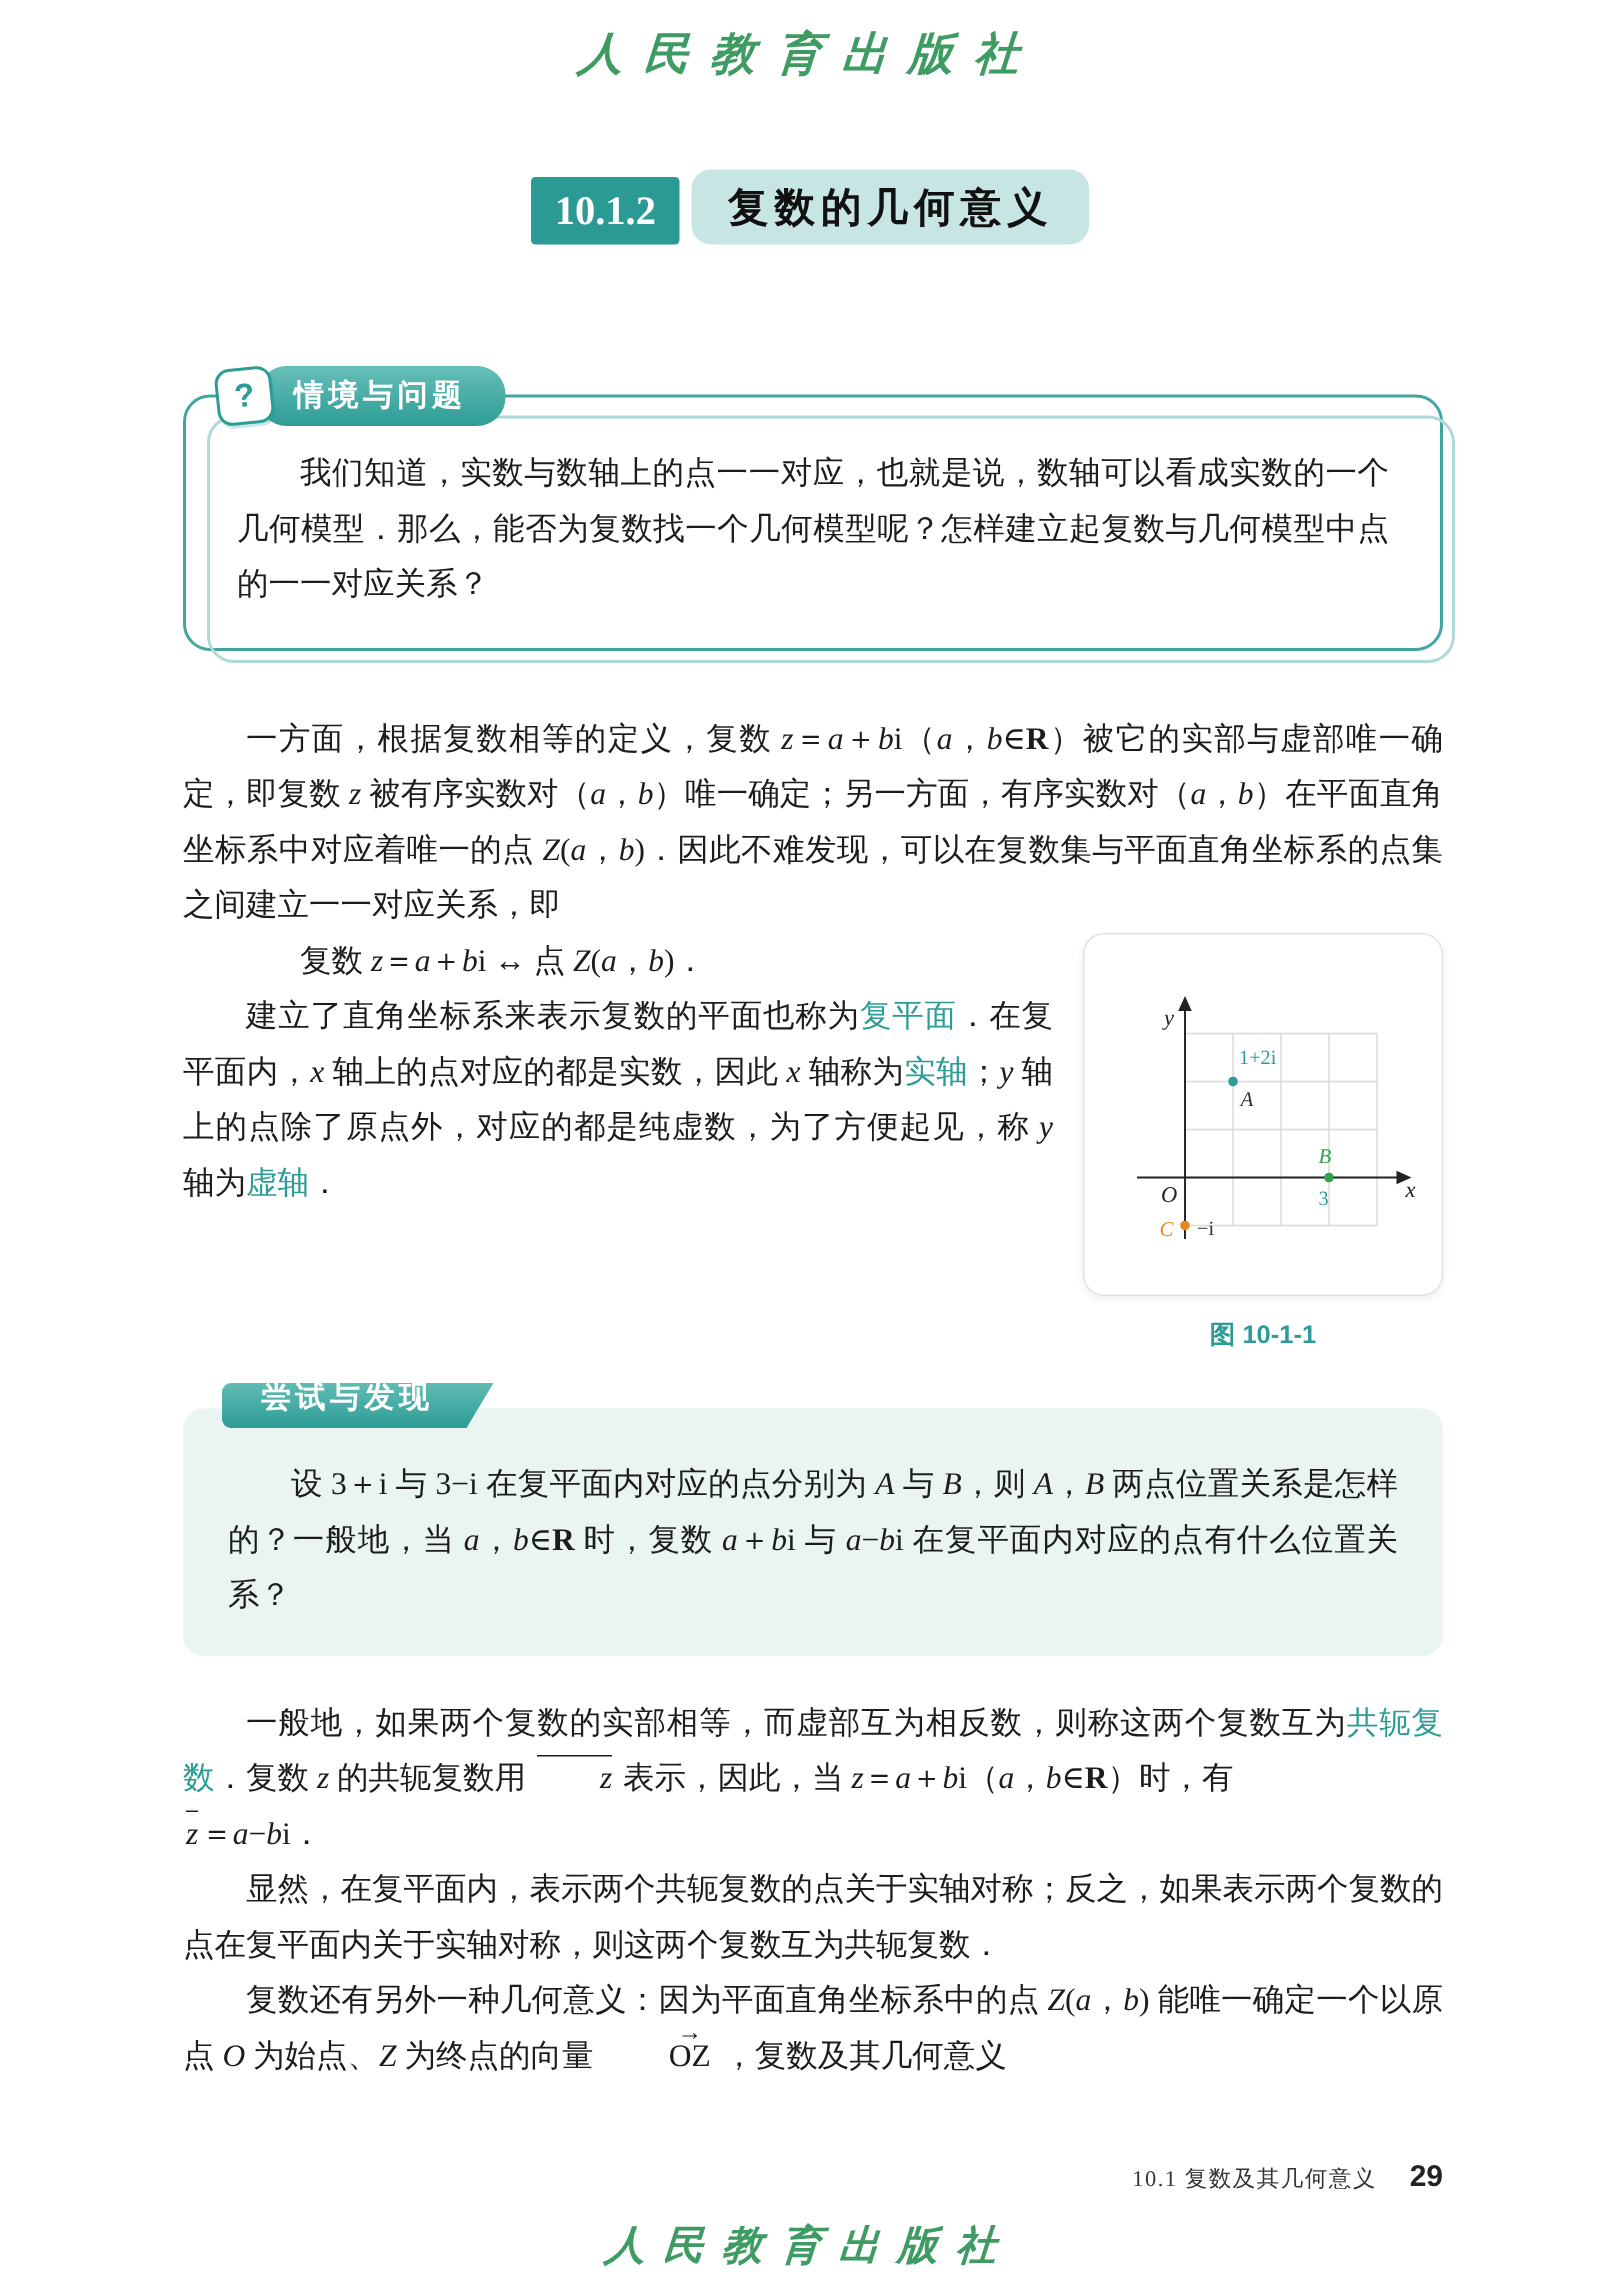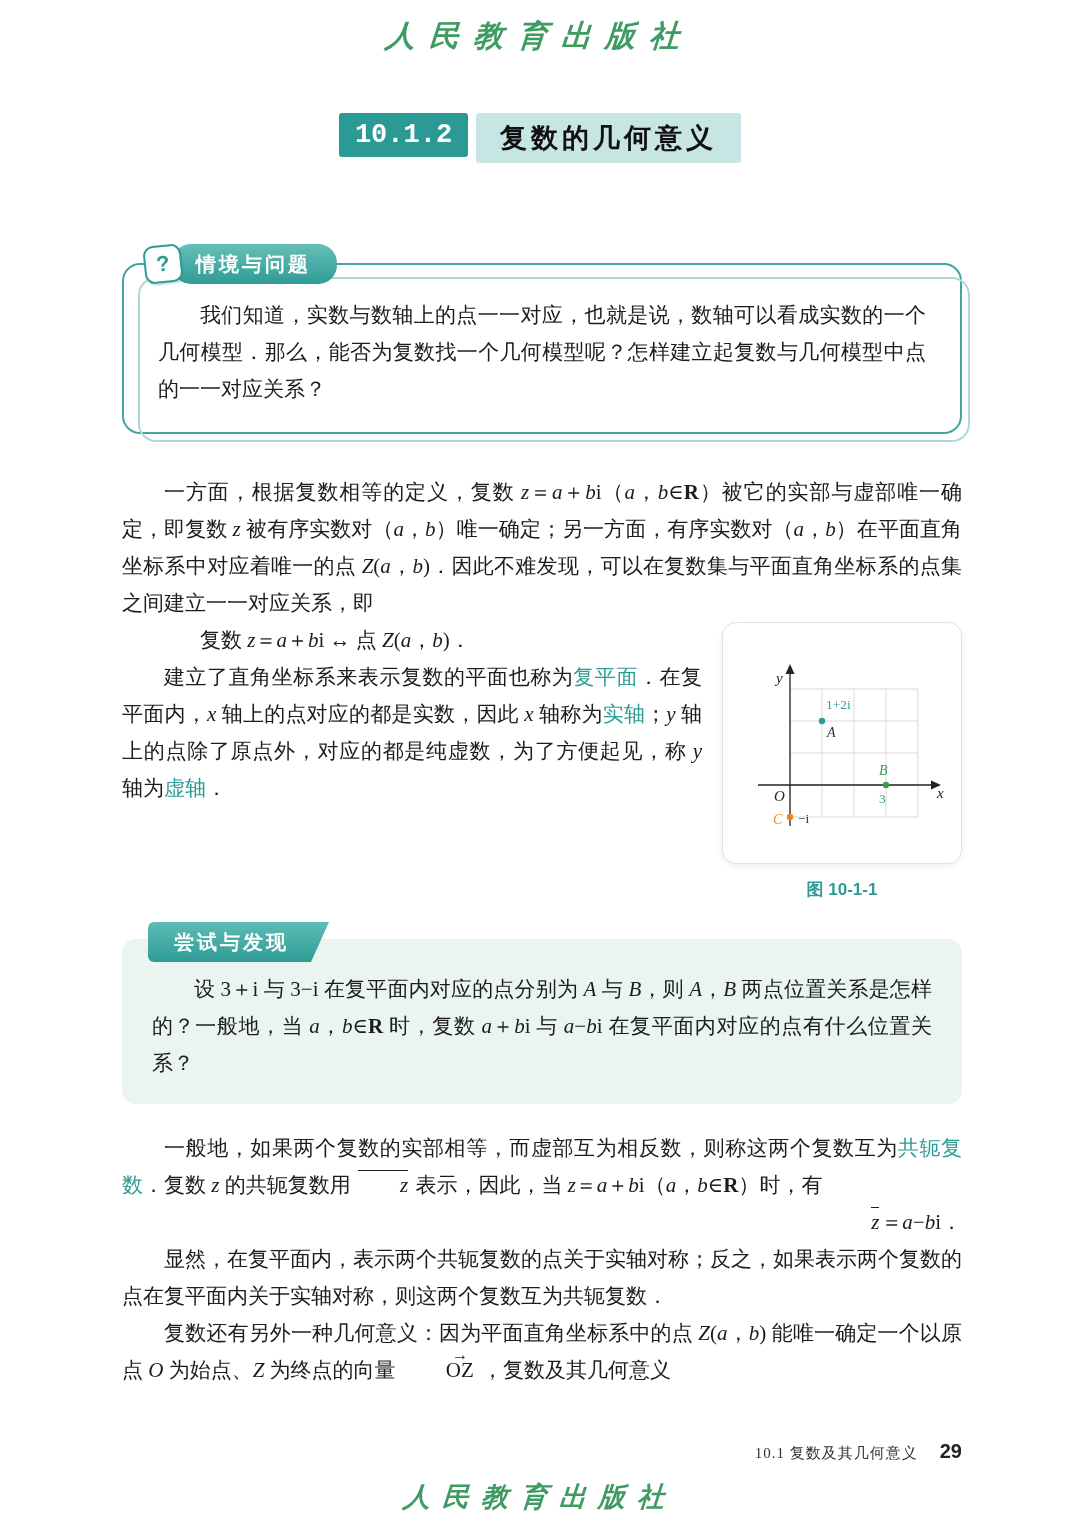--- a/index.html
+++ b/index.html
@@ -3,26 +3,26 @@
 <meta charset="utf-8">
 <style>
   html,body{margin:0;padding:0;background:#f2f2f2}
   .page{width:1080px;height:1527px;margin:0 auto;background:#fff;position:relative;overflow:hidden;
         font-family:"Liberation Serif","DejaVu Serif",serif;color:#1c1c1c}
   
   .logo{text-align:center;color:#3E9B62;font-style:italic;font-weight:600;transform:skewX(-4deg)}
   .top-logo{padding-top:16px;font-size:30px;letter-spacing:14px}
   .bottom-logo{position:absolute;bottom:12px;left:0;right:0;font-size:27px;letter-spacing:12px}
   
-  .section-header{display:flex;justify-content:center;align-items:flex-start;gap:8px;margin-top:56px;
-        font-family:Liberation Mono, monospace}
+  .section-header{display:flex;justify-content:center;align-items:flex-end;gap:8px;margin-top:56px;
+        font-family:Liberation Serif, serif}
   .sec-num{background:#2B9A94;color:#fff;font-weight:700;font-size:27px;padding:7px 16px;
         display:flex;align-items:center;border-radius:3px}
   .sec-title{background:#C7E5E2;color:#111;font-weight:700;font-size:27px;padding:7px 24px;
-        display:flex;align-items:center;border-radius:3px;letter-spacing:4px}
+        display:flex;align-items:center;border-radius:13px;letter-spacing:4px}
   
   .situation-wrap{position:relative;z-index:1;width:840px;margin:100px 0 0 122px;background:#fff;
         border:2.5px solid #43A59F;border-radius:18px;padding:32px 34px 24px;box-sizing:border-box}
   .situation-wrap::after{content:"";position:absolute;z-index:-1;border:2px solid #AFD9D6;border-radius:18px;
         top:12px;left:14px;right:-10px;bottom:-10px}
   .situation-tab{position:absolute;top:-21px;left:20px;display:flex;align-items:center;z-index:2}
   .qicon{width:38px;height:38px;background:#fff;border:2.5px solid #2E9C96;border-radius:10px;
         display:flex;align-items:center;justify-content:center;color:#2E9C96;
         font:700 22px "Liberation Sans","DejaVu Sans",sans-serif;transform:rotate(-6deg);
         box-sizing:border-box;box-shadow:1px 2px 0 rgba(46,156,150,.25)}
@@ -31,28 +31,28 @@
         padding:10px 26px 10px 24px;border-radius:19px}
   
   .para{font-size:21px;line-height:37px;text-align:justify;text-indent:2em;margin:0;color:#1c1c1c}
   .main{width:840px;margin:40px 0 0 122px}
   .flow .figure{float:right;width:240px;margin:2px 0 8px 20px}
   .fig-box{background:#fff;border:1.5px solid #e2e2e2;border-radius:14px;
         box-shadow:0 2px 6px rgba(0,0,0,.07);padding:6px 6px;display:flex;justify-content:center}
   .fig-caption{text-align:center;margin-top:14px;color:#2E9C96;
         font:700 17px "Liberation Sans","DejaVu Sans",sans-serif}
   .corr{text-indent:0;text-align:left;padding-left:78px}
-  .formula{text-indent:0;text-align:right}
+  .formula{text-indent:0;text-align:left}
   .clear{clear:both}
   
   .try-wrap{position:relative;background:#EAF4F1;border-radius:14px;margin-top:38px;
         padding:32px 30px 22px;box-sizing:border-box}
   .try-tab{position:absolute;top:-17px;left:26px;background:linear-gradient(180deg,#5FBCB4,#2E9C96);
         color:#fff;font:700 20px/1 "Liberation Sans","DejaVu Sans",sans-serif;letter-spacing:3px;
-        padding:10px 40px 10px 26px;clip-path:polygon(0 0,100% 0,calc(100% - 18px) 100%,0 100%);
+        padding:0 40px 10px 26px;clip-path:polygon(0 0,100% 0,calc(100% - 18px) 100%,0 100%);
         border-radius:6px 0 0 6px}
   .main .try-wrap + .para{margin-top:26px}
   
   .hl{color:#2E9C96}
   .m{font-style:italic}
   .b{font-weight:700}
   .bar{font-style:italic;position:relative;display:inline-block;padding:0 2px}
   .bar::after{content:"";position:absolute;left:2px;right:2px;top:3px;border-top:1.7px solid #1c1c1c}
   .vec{position:relative;display:inline-block;margin:0 3px}
   .vec::after{content:"\2192";position:absolute;top:-0.95em;left:50%;transform:translateX(-50%);

